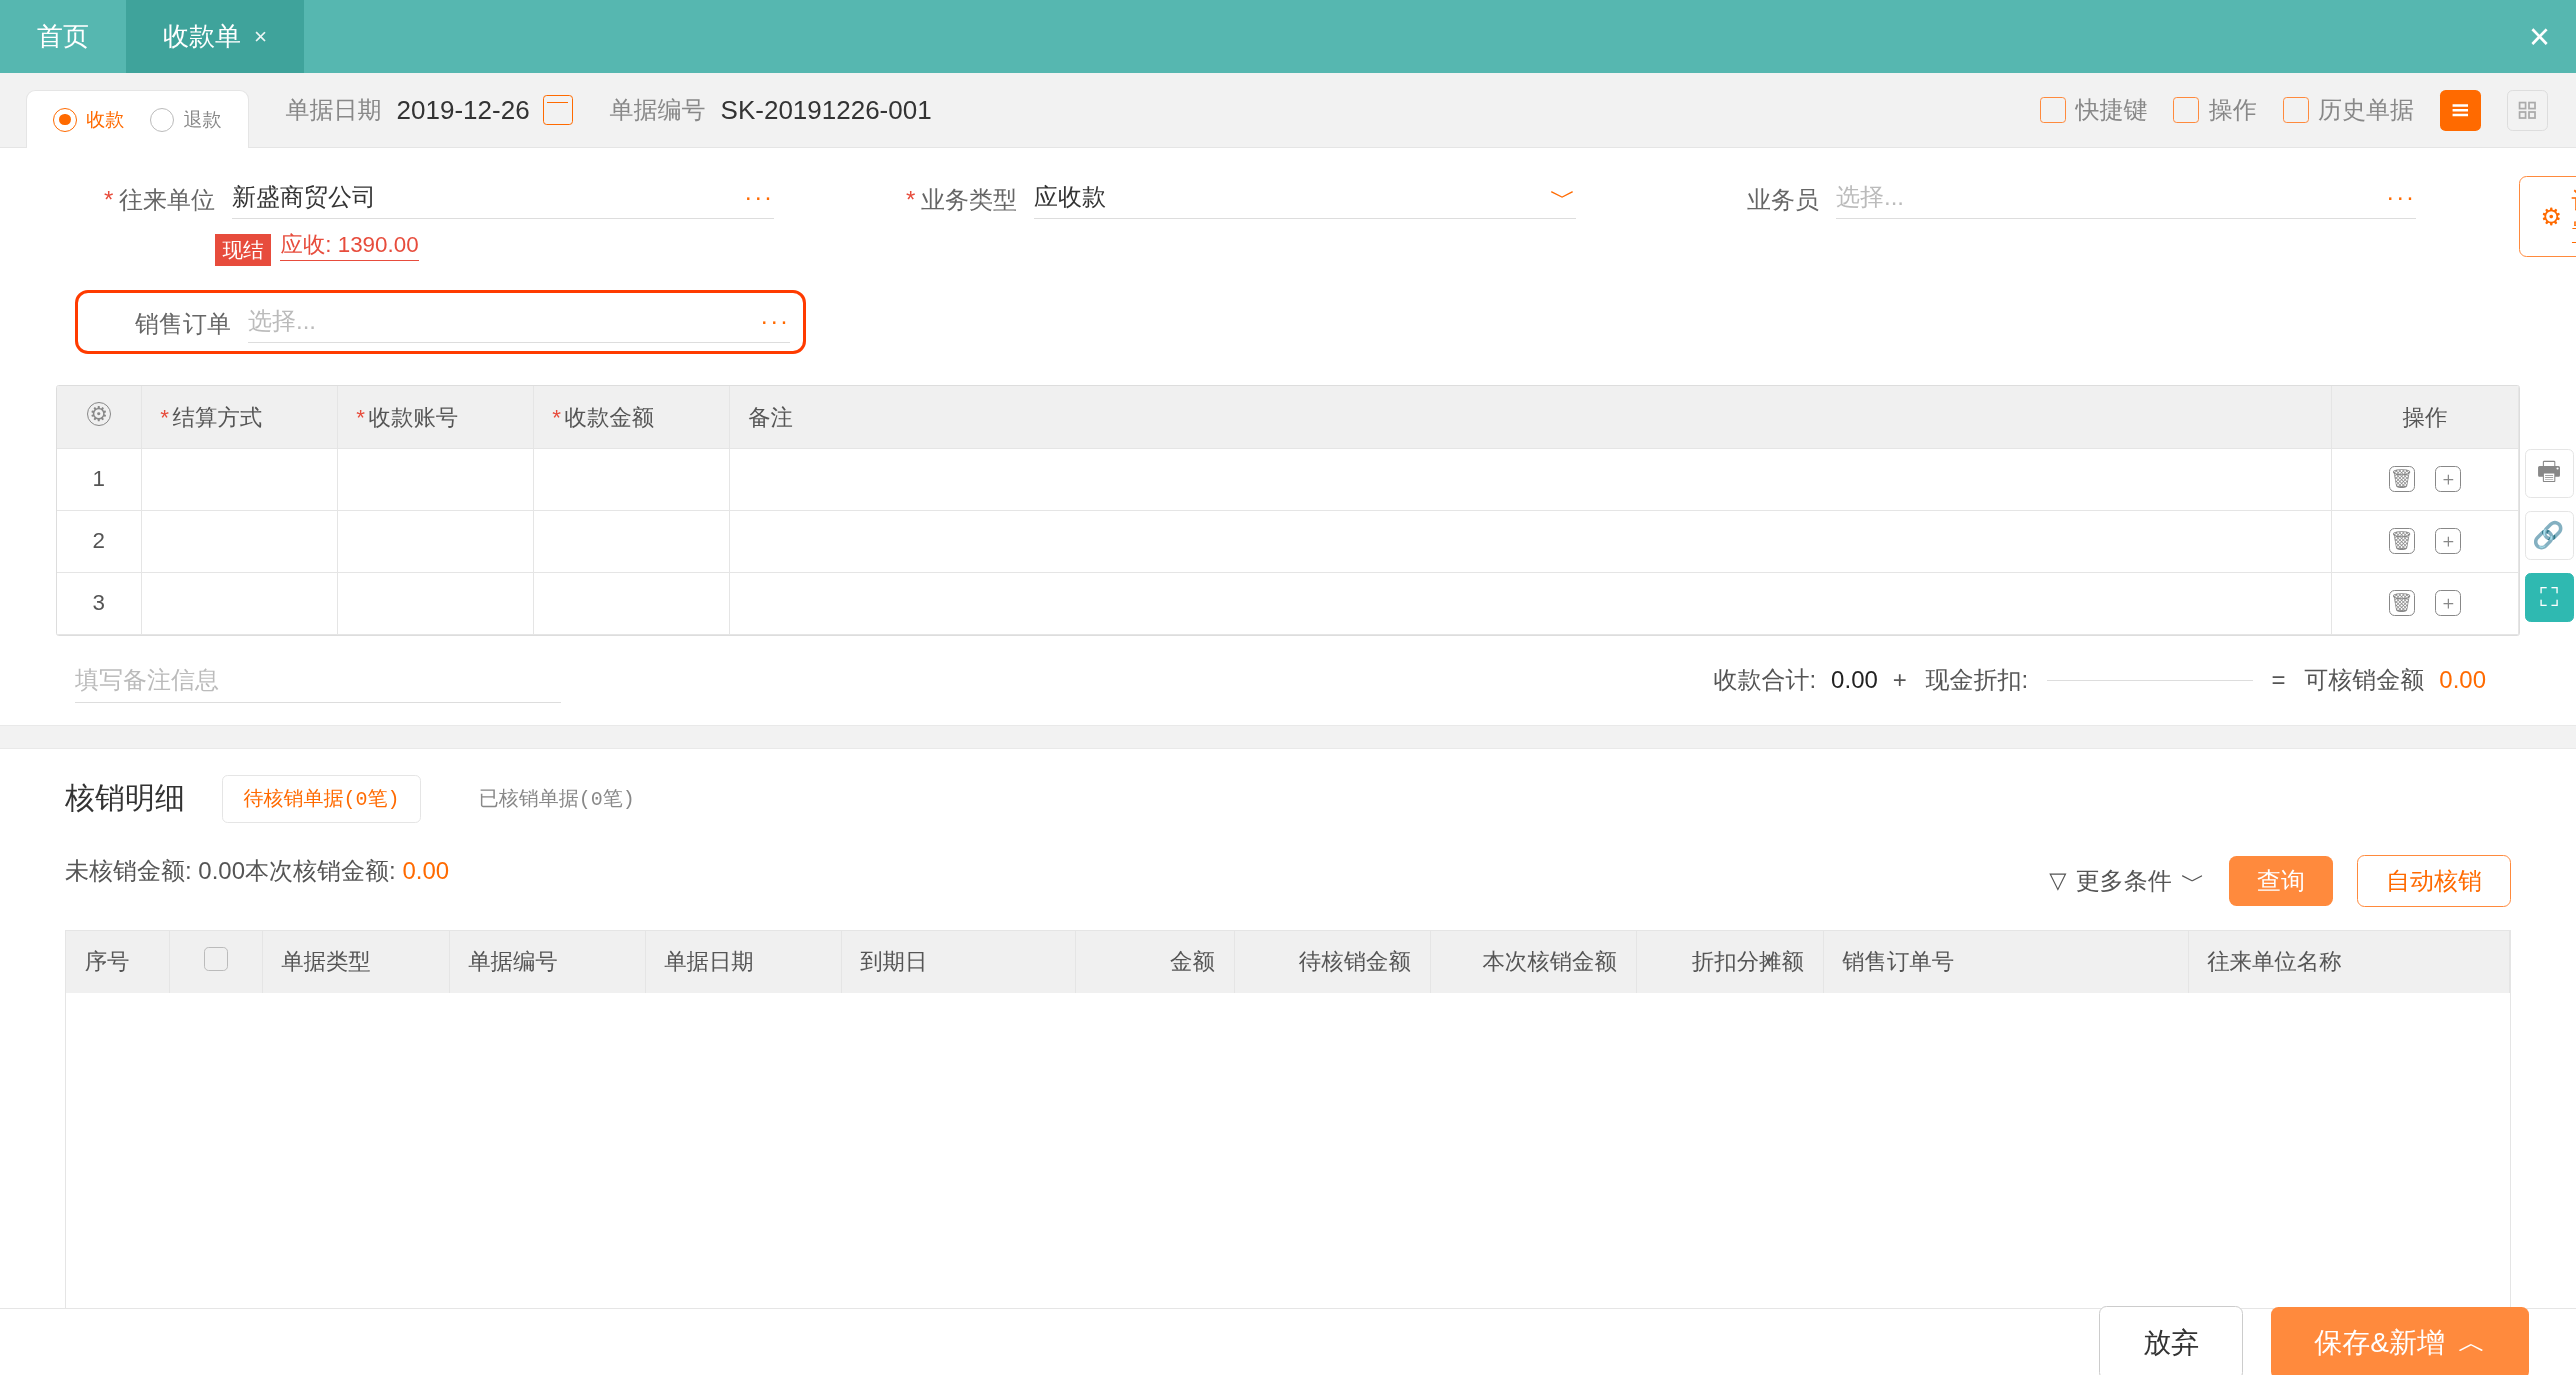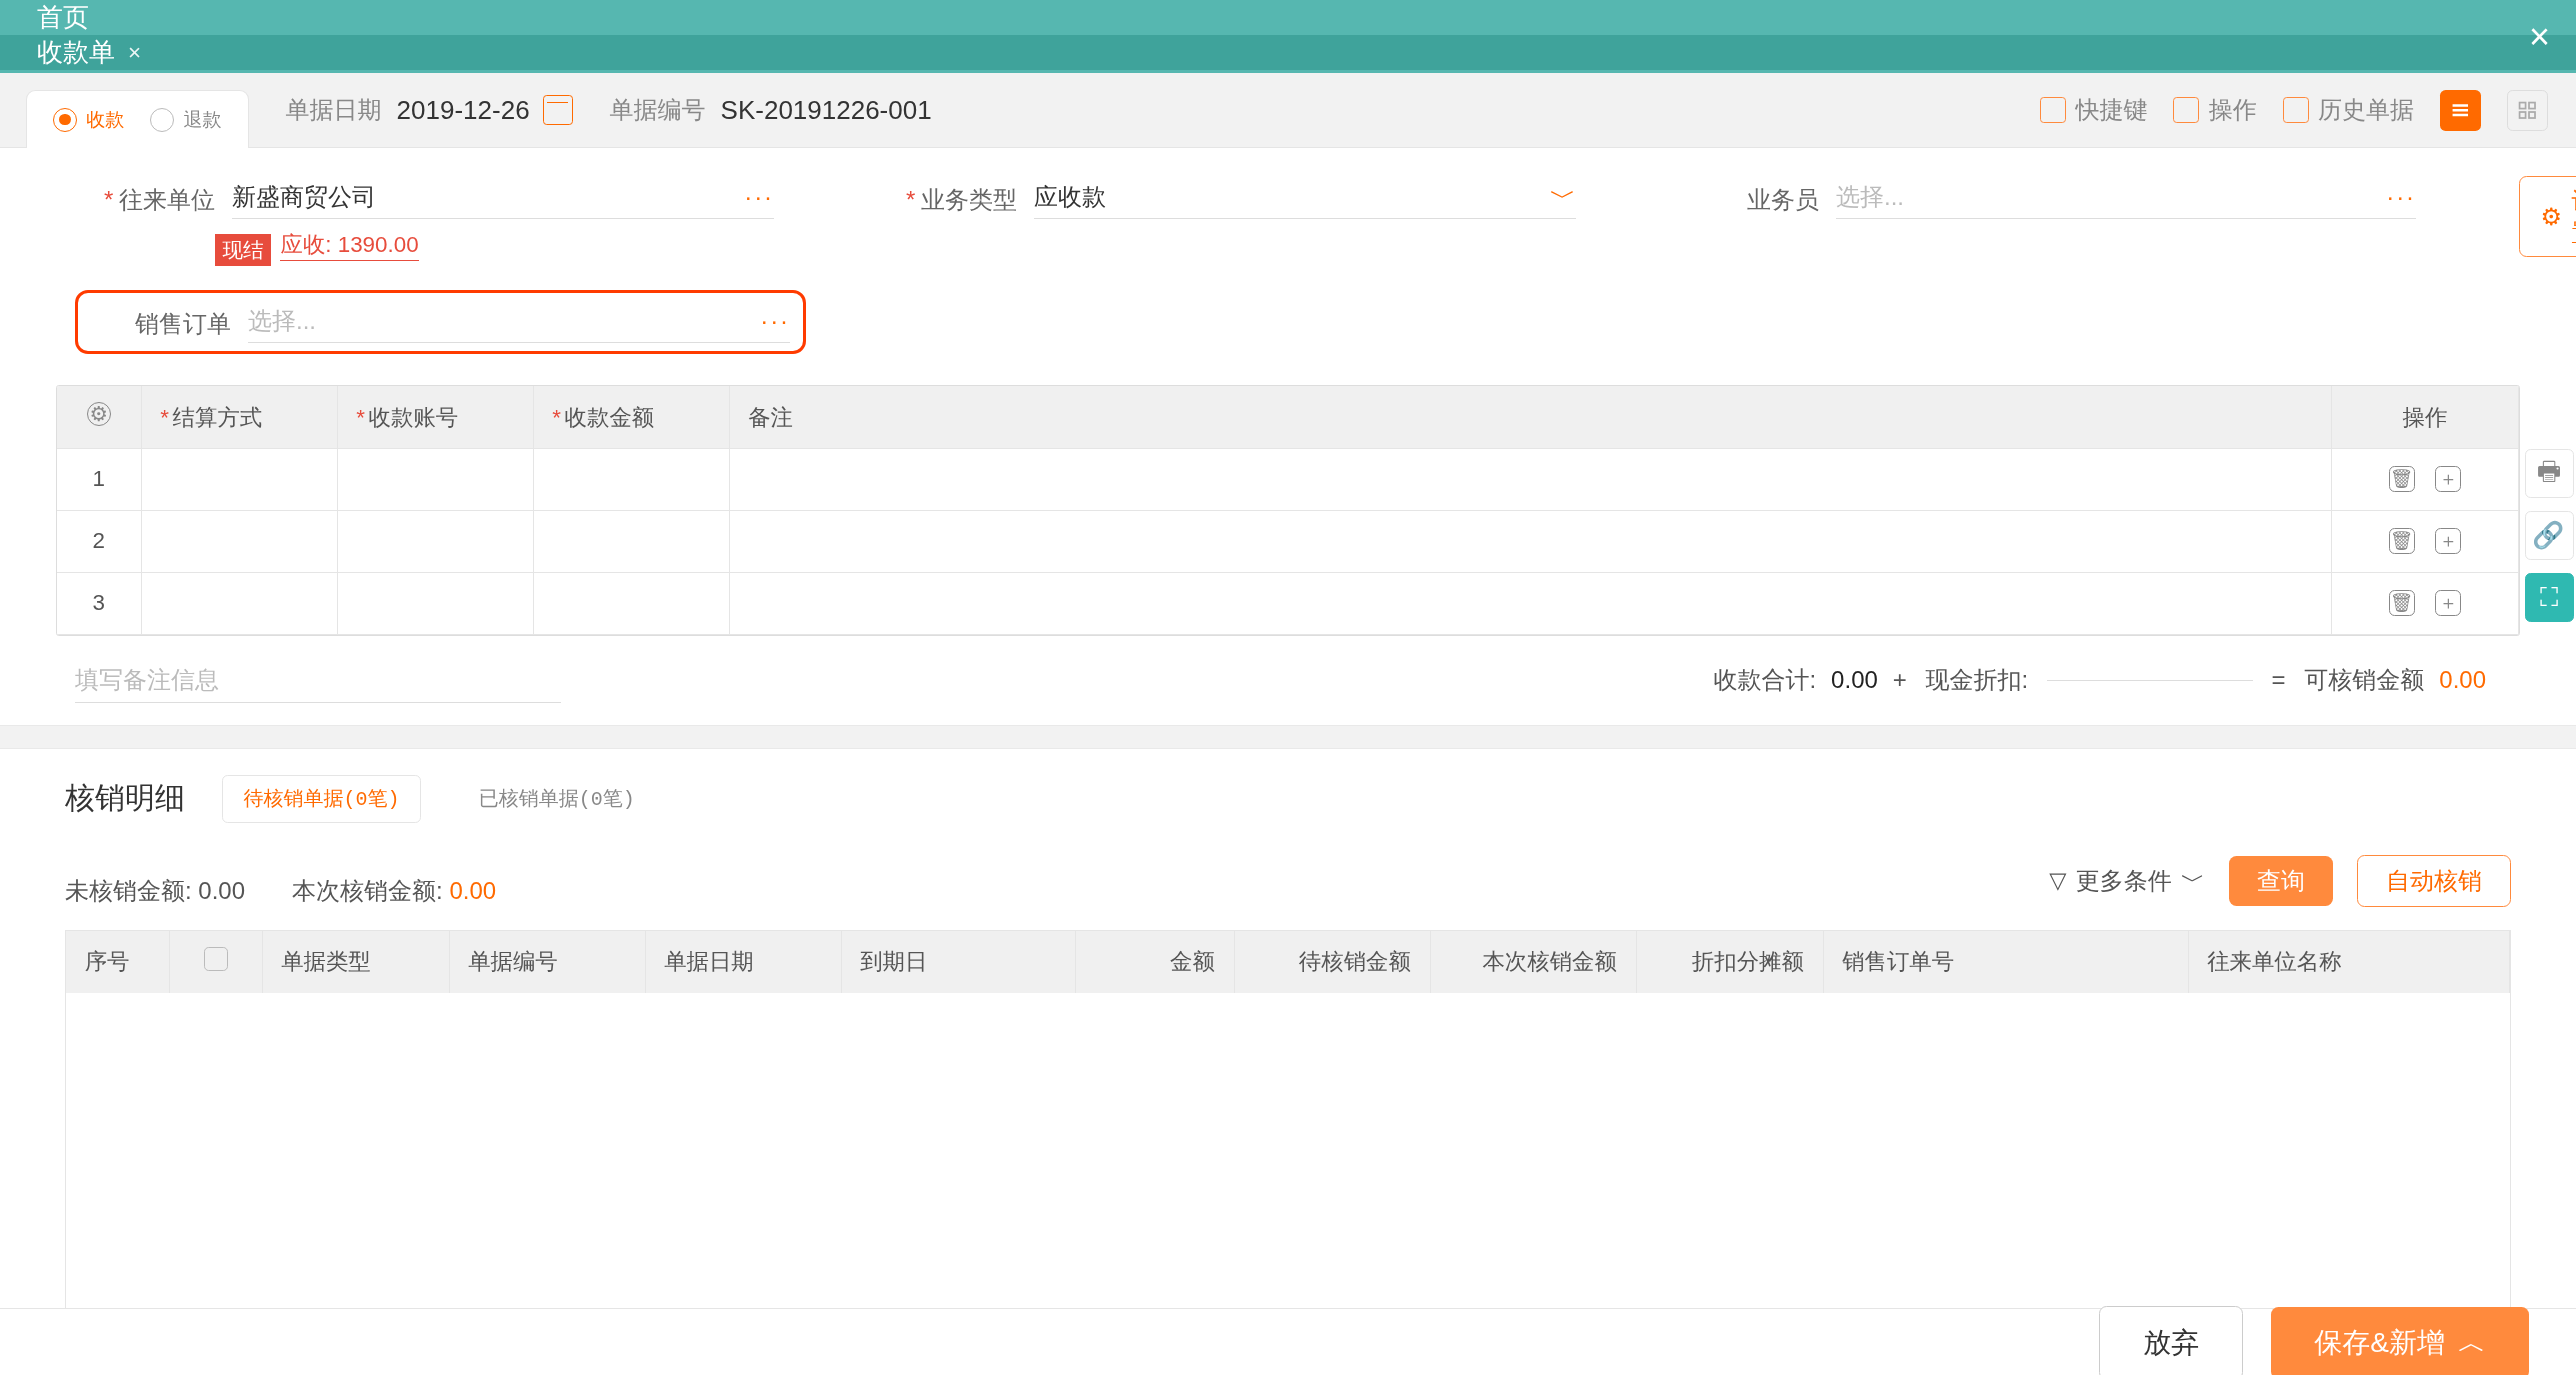--- a/index.html
+++ b/index.html
@@ -2,21 +2,21 @@
 <html style="font-size:15px"><head>
 <meta charset="utf-8">
 <style>
 * { margin:0; padding:0; box-sizing:border-box; font-family:"Helvetica Neue",Arial,"PingFang SC","Microsoft YaHei",sans-serif; }
 body { background:#fff; font-size:13px; color:#333; }
 
 .app { width:2576px; height:1376px; position:relative; transform:scale(0.5); transform-origin:top left; }
 @media (min-width:2576px){ .app{transform:none;} }
 
 
-.topbar { height:73px; background:#56b7b0; display:flex; align-items:stretch; position:relative;flex-direction:column; }
+.topbar { height:73px; background:#56b7b0; display:flex; align-items:stretch; position:relative; }
 .topbar .tab { padding:0 37px; display:flex; align-items:center; color:#fff; font-size:26px; cursor:pointer; }
 .topbar .tab.active { background:#3fa39b; }
 .topbar .tab .close { margin-left:13px; font-size:22.4px; opacity:.9; }
 .topbar .app-close { position:absolute; right:0; top:0; width:73px; height:73px; display:flex; align-items:center; justify-content:center; color:#fff; font-size:36px; cursor:pointer; }
 
 
 .docbar { height:75px; background:#f2f2f2; border-bottom:0.9px solid #e5e5e5; display:flex; align-items:center; position:relative; padding-left:26px; }
 .radio-group { background:#fff; height:58px; border:0.9px solid #e5e5e5; border-bottom:none; border-radius:9.3px 9.3px 0 0; display:flex; align-items:center; padding:0 26px; gap:26px; position:relative; top:9.3px; }
 .radio-item { display:flex; align-items:center; gap:9.3px; font-size:19px; color:#888; cursor:pointer; }
 .radio-item.sel { color:#ff6a00; }
@@ -71,21 +71,21 @@
 .sumrow .amt.orange { color:#ff6a00; }
 
 .divider { height:24px; background:#f2f2f2; border-top:0.9px solid #e9e9e9; border-bottom:0.9px solid #e9e9e9; }
 
 
 .verify { padding:26px 65px; }
 .verify .vhead { display:flex; align-items:center; gap:37px; }
 .verify .vtitle { font-size:30px; color:#333; }
 .verify .vtab { font-size:20px; color:#888; padding:9.3px 20.6px; cursor:pointer;font-family:Liberation Mono, monospace; }
 .verify .vtab.active { color:#ff6a00; border:0.9px solid #e5e5e5; border-radius:5.6px; }
-.verify .vstats { display:flex; align-items:flex-end; gap:47px; margin-top:32px; font-size:24px; color:#555; }
+.verify .vstats { display:flex; align-items:flex-start; margin-top:32px; font-size:24px; color:#555; }
 .verify .vstats .orange { color:#ff6a00; }
 .verify .vtools { margin-left:auto; display:flex; align-items:center; gap:24px; }
 .btn { padding:9.3px 28px; border-radius:7.5px; font-size:24px; cursor:pointer; }
 .btn.primary { background:#ff8a3d; color:#fff; }
 .btn.outline { border:1.9px solid #ff8a3d; color:#ff6a00; }
 .filter { display:flex; align-items:center; gap:9.3px; font-size:24px; color:#555; }
 .filter .fi { font-size:22.4px; }
 
 .vgrid { margin-top:22.4px; border:0.9px solid #e5e5e5; }
 .vgrid table { width:100%; border-collapse:collapse; }

